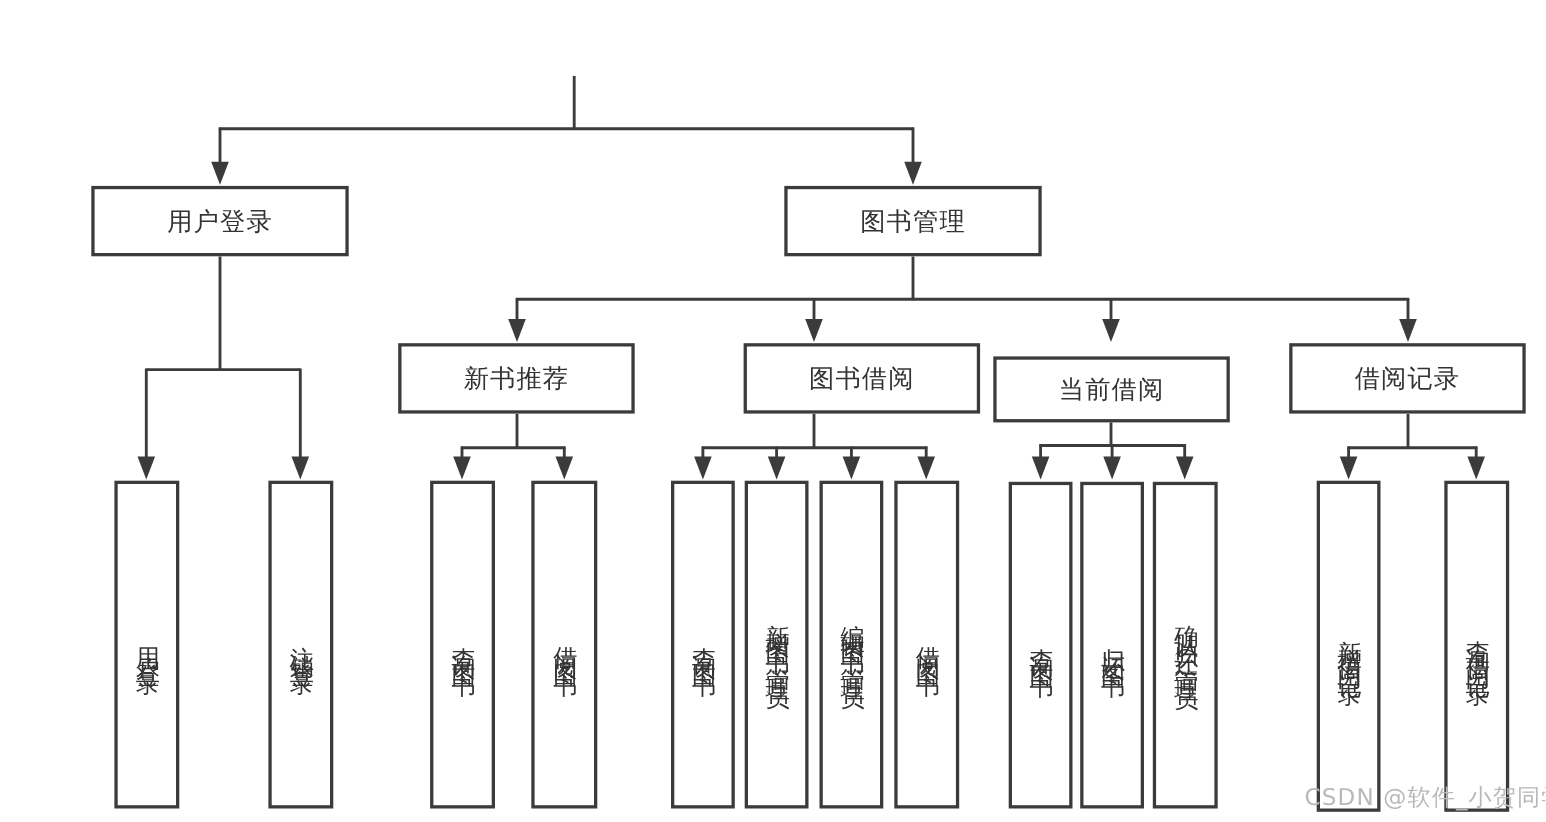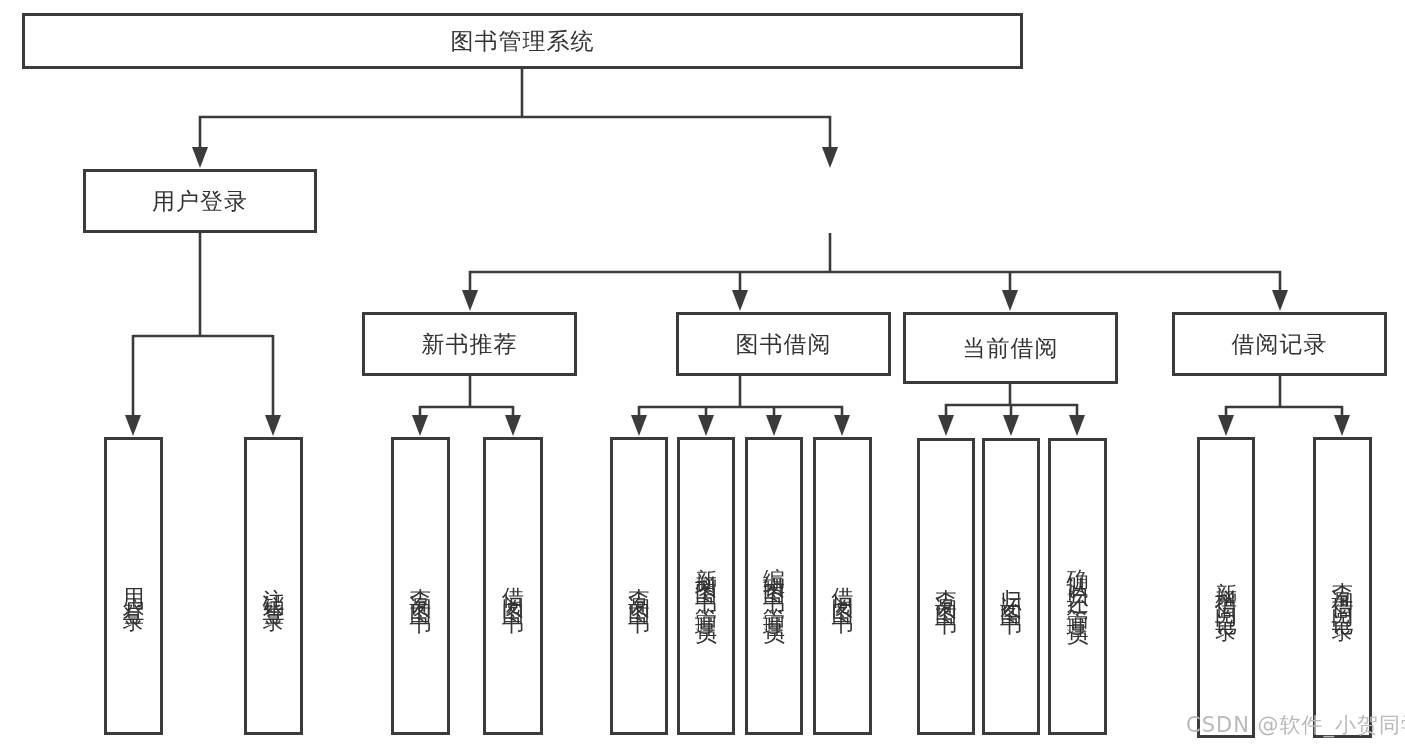--- a/index.html
+++ b/index.html
@@ -132,35 +132,35 @@
     <g>
       <line x1="1280" y1="376" x2="1280" y2="408"></line>
       <line x1="1225" y1="407" x2="1343" y2="407"></line>
       <line x1="1226" y1="406" x2="1226" y2="418"></line>
       <line x1="1342" y1="406" x2="1342" y2="418"></line>
       <polygon points="1218,415 1234,415 1226,436"></polygon>
       <polygon points="1334,415 1350,415 1342,436"></polygon>
     </g>
   </svg>
 
-  <div class="box" style="left:22px; top:13px; width:1001px; height:56px;">
-    <span>图书管理系统</span>
-  </div>
 
   <div class="box" style="left:83px; top:169px; width:234px; height:64px;">
     <span>用户登录</span>
   </div>
+  <div class="box" style="left:713px; top:169px; width:234px; height:64px;">
+    <span>图书管理</span>
+  </div>
 
   <div class="box" style="left:362px; top:312px; width:215px; height:64px;">
     <span>新书推荐</span>
   </div>
   <div class="box" style="left:632px; top:312px; width:215px; height:64px;margin-left:44px;">
     <span>图书借阅</span>
   </div>
-  <div class="box" style="left:903px; top:312px; width:215px; height:72px;">
+  <div class="box" style="left:903px; top:324px; width:215px; height:60px;">
     <span>当前借阅</span>
   </div>
   <div class="box" style="left:1172px; top:312px; width:215px; height:64px;">
     <span>借阅记录</span>
   </div>
 
   <div class="box leaf" style="left:104px; top:437px; width:59px; height:298px;">
     <span class="vtext">用户登录</span>
   </div>
   <div class="box leaf" style="left:244px; top:437px; width:59px; height:298px;">

